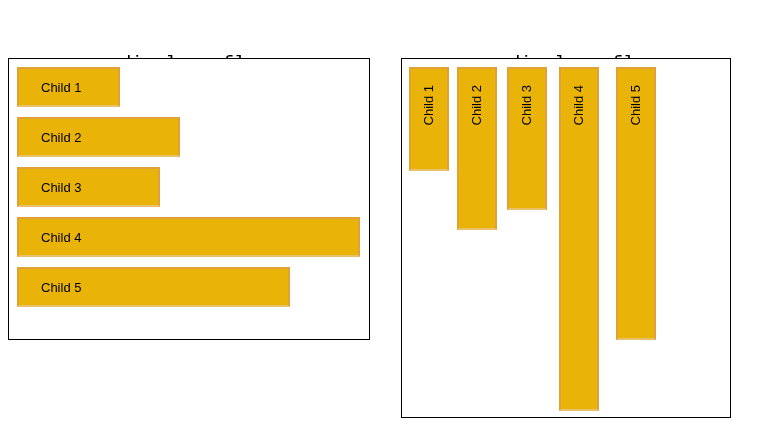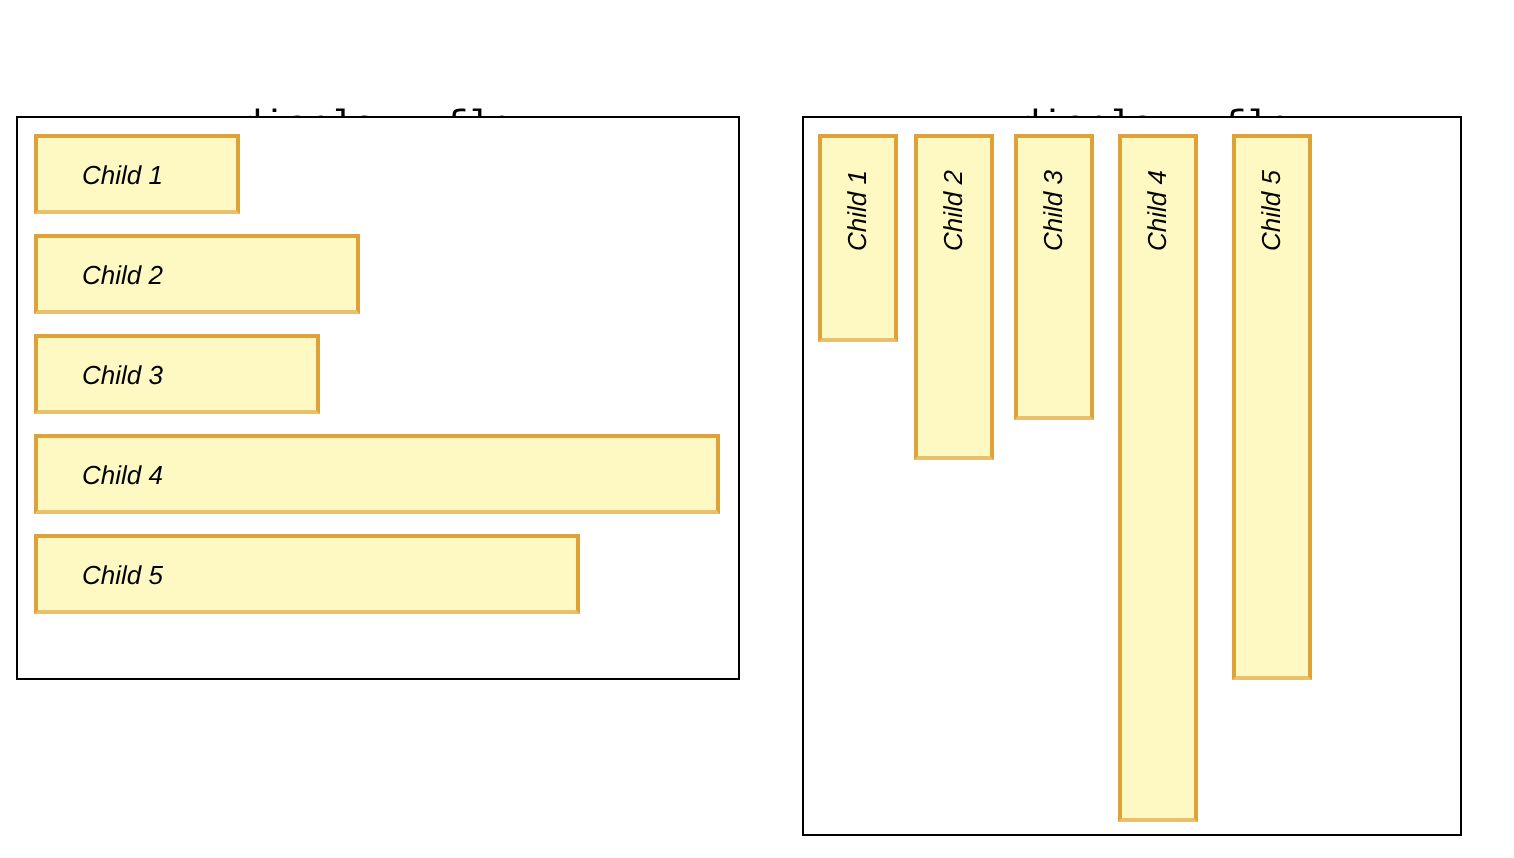--- a/index.html
+++ b/index.html
@@ -28,24 +28,23 @@
     border:1.5px solid #000000;
     background:#ffffff;
     box-sizing:border-box;
   }
   .frame.column{left:8px;top:58px;width:362px;height:282px;}
   .frame.row{left:401px;top:58px;width:330px;height:360px;}
 
   .child{
     position:absolute;
     box-sizing:border-box;
-    background:#fef9c3;
+    background:#eab308;
     border:2px solid #dfa238;
     border-bottom-color:#e9c06c;
-    font-style:italic;
   }
   
   .frame.column .child{left:8px;height:40px;display:flex;align-items:center;}
   .lc1{top:8px;width:103px;}
   .lc2{top:58px;width:163px;}
   .lc3{top:108px;width:143px;}
   .lc4{top:158px;width:343px;}
   .lc5{top:208px;width:273px;}
   .frame.column .child .label{
     padding-left:22px;

